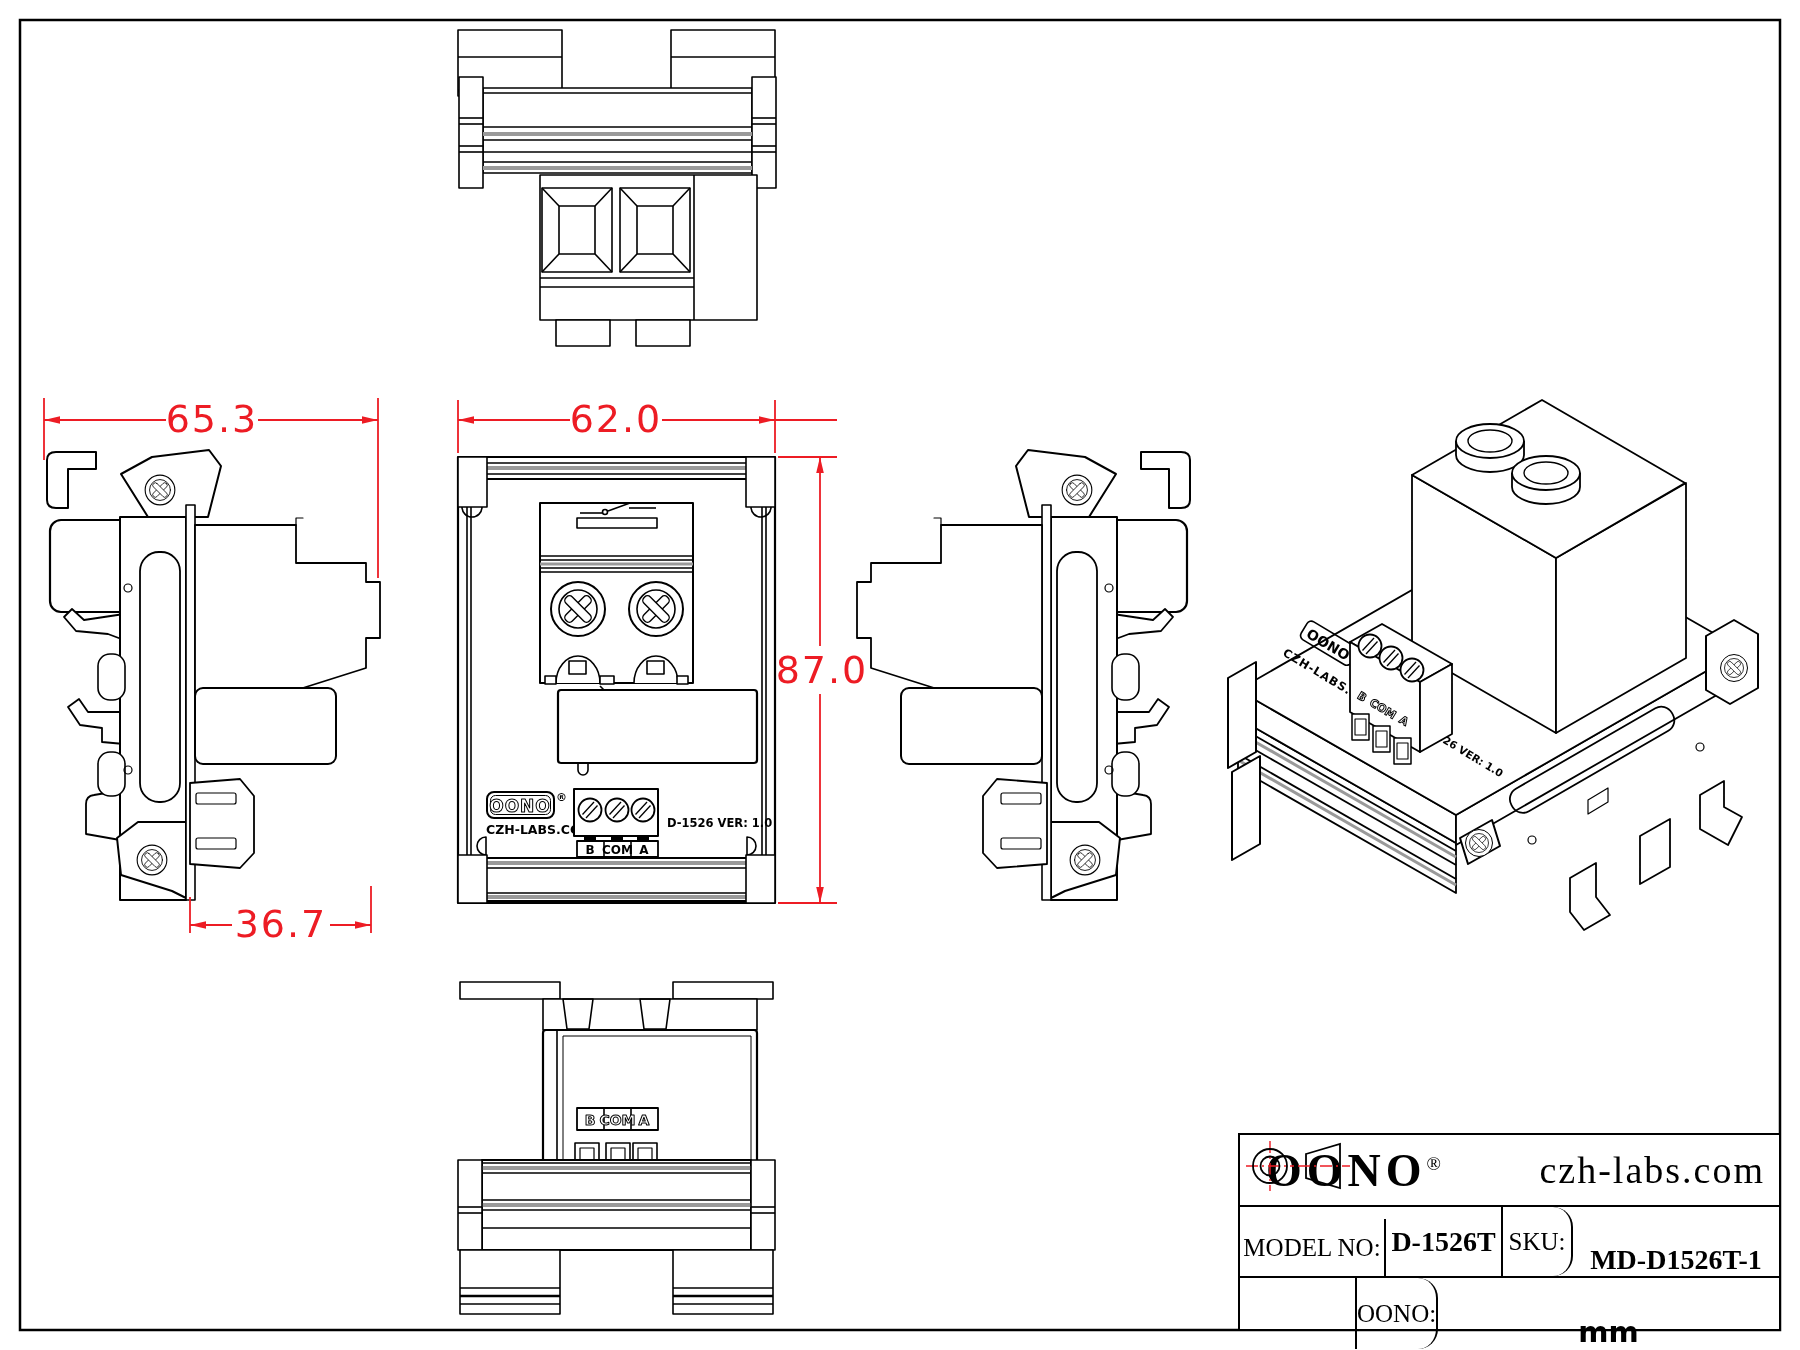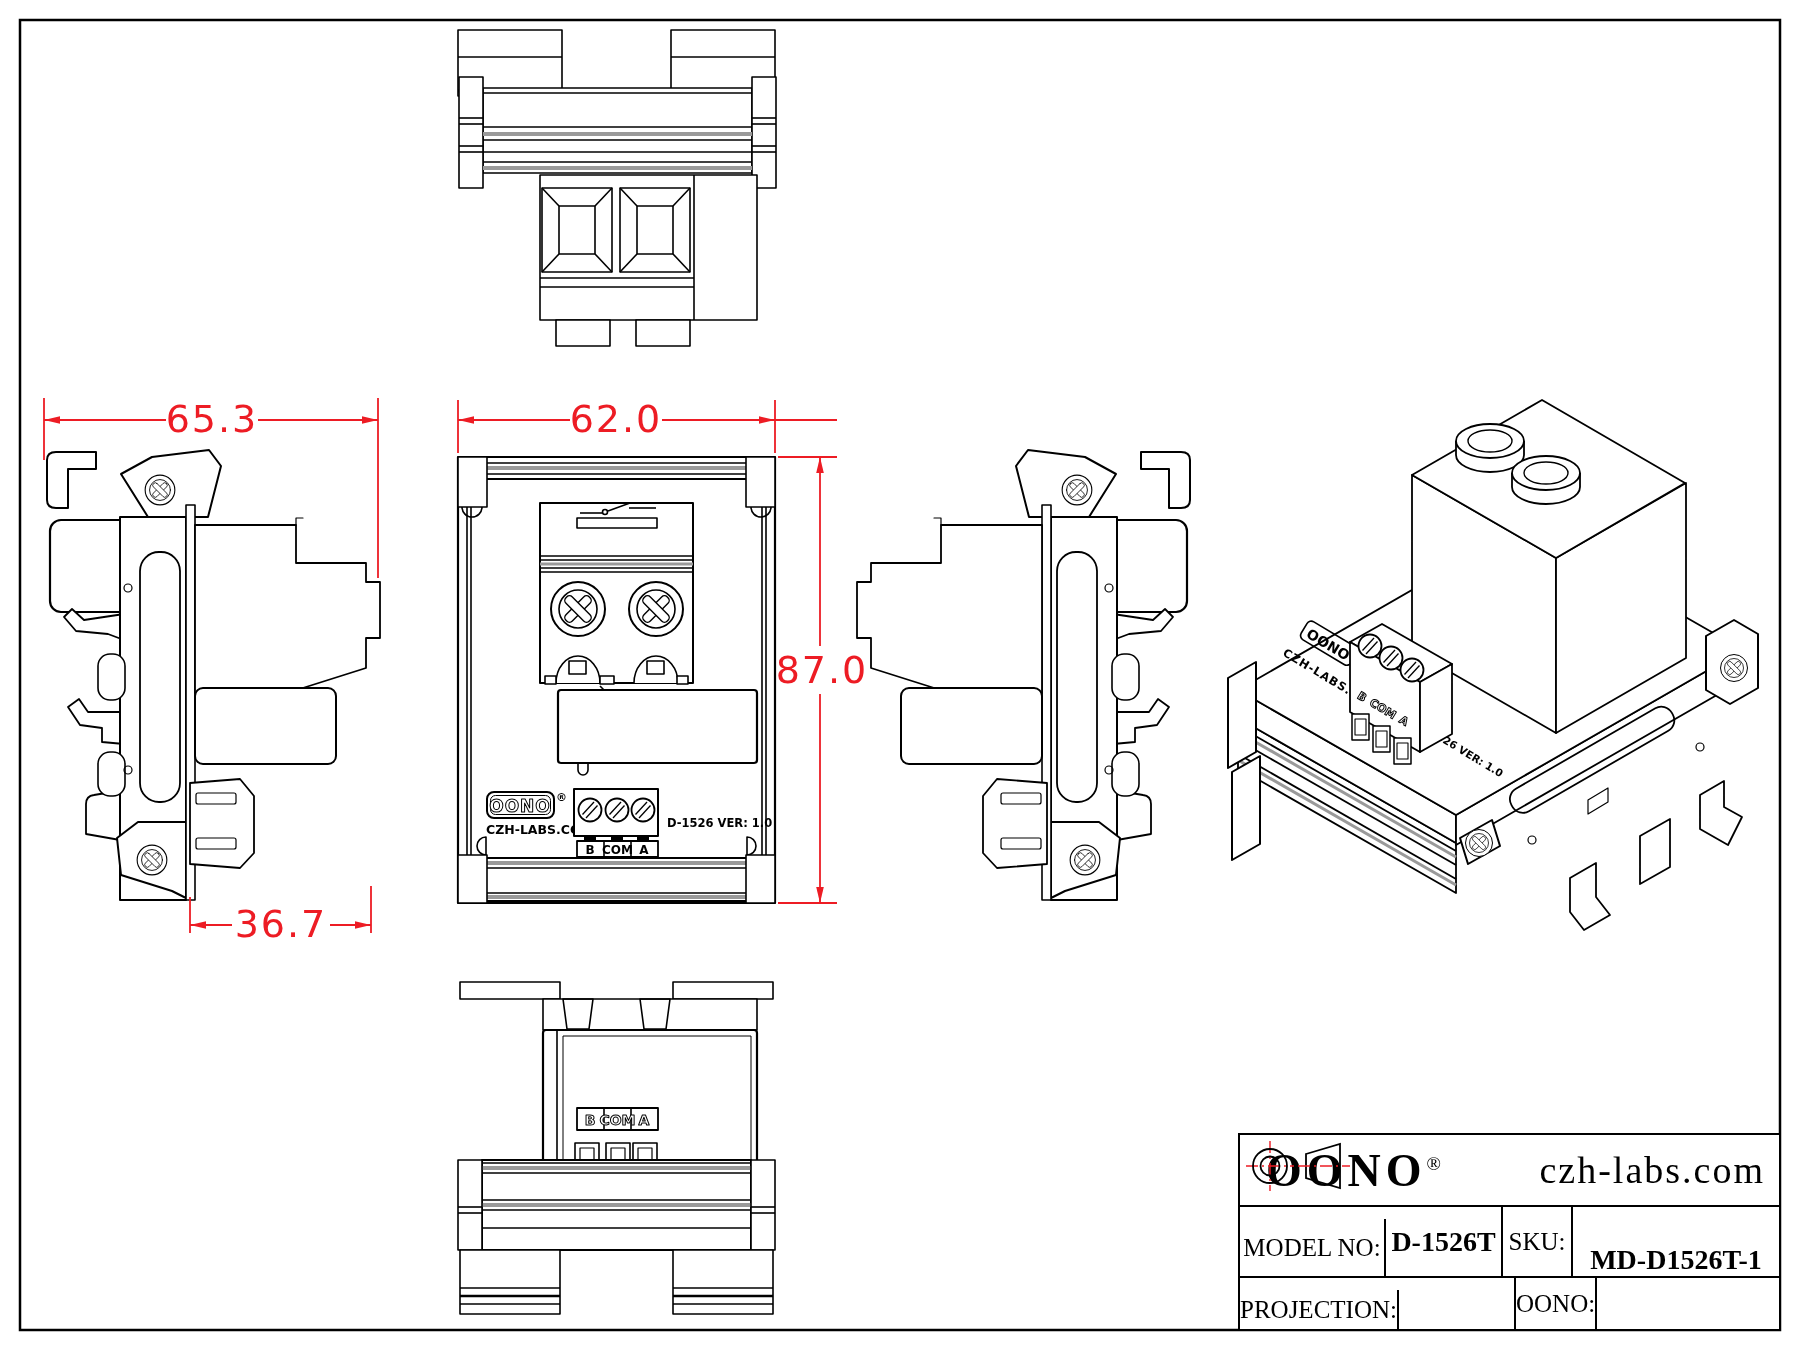--- a/index.html
+++ b/index.html
@@ -18,21 +18,21 @@
   .tb-brand{font-size:46px;font-weight:600;letter-spacing:5px;padding-left:26px;white-space:nowrap;}
   .tb-reg{font-size:19px;vertical-align:super;font-weight:400;letter-spacing:0;}
   .tb-site{font-size:38px;letter-spacing:2px;margin-left:auto;padding-right:14px;white-space:nowrap;}
   .tb-row{display:flex;border-bottom:2px solid #000;}
   .tb-row2{flex:0 0 54px;}
   .tb-row3{flex:1 1 auto;border-bottom:none;}
   .tb-cell{display:flex;align-items:center;justify-content:center;border-right:2px solid #000;
            box-sizing:border-box;font-size:25px;white-space:nowrap;}
   .tb-c1{flex:0 0 146px;margin-top:12px;}
   .tb-c2{flex:0 0 117px;}
-  .tb-c3{flex:0 0 70px;}
+  .tb-c3{flex:0 0 70px;border-radius:20px;}
   .tb-c4{flex:1 1 auto;border-right:none;font-size:27px;margin-top:37px;}
   .tb-val{font-size:28px;font-weight:bold;}
   .tb-unit-val{font-family:"DejaVu Sans",sans-serif;font-size:29px;font-weight:bold;}
 </style>
 </head>
 <body>
 
 <div class="sheet">
 
 <svg width="1800" height="1350" viewBox="0 0 1800 1350" xmlns="http://www.w3.org/2000/svg">
@@ -372,28 +372,28 @@
       <div class="tb-brand"><span>OONO</span><sup class="tb-reg">®</sup></div>
       <div class="tb-site">czh-labs.com</div>
     </div>
     <div class="tb-row tb-row2">
       <div class="tb-cell tb-c1">MODEL NO:</div>
       <div class="tb-cell tb-c2 tb-val">D-1526T</div>
       <div class="tb-cell tb-c3">SKU:</div>
       <div class="tb-cell tb-c4 tb-val">MD-D1526T-1</div>
     </div>
     <div class="tb-row tb-row3">
-      <div class="tb-cell tb-c1">PROJECTION:</div>
       <div class="tb-cell tb-c2">
         <svg width="116" height="62" viewBox="0 0 116 62">
           <line x1="6" y1="31" x2="54" y2="31" stroke="#ed1c24" stroke-width="1.4" stroke-dasharray="12 4 2 4"></line>
           <line x1="30" y1="6" x2="30" y2="56" stroke="#ed1c24" stroke-width="1.4" stroke-dasharray="12 4 2 4"></line>
           <circle cx="30" cy="31" r="9.5" fill="none" stroke="#000" stroke-width="1.8"></circle>
           <circle cx="30" cy="31" r="17" fill="none" stroke="#000" stroke-width="1.8"></circle>
           <path d="M66,19 L100,9 L100,53 L66,43 Z" fill="none" stroke="#000" stroke-width="1.8"></path>
           <line x1="58" y1="31" x2="110" y2="31" stroke="#ed1c24" stroke-width="1.4" stroke-dasharray="12 4 2 4"></line>
         </svg>
       </div>
       <div class="tb-cell tb-c3">OONO:</div>
+      <div class="tb-cell tb-c4 tb-unit-val">mm</div>
     </div>
   </div>
 
 </div>
 
 </body></html>

